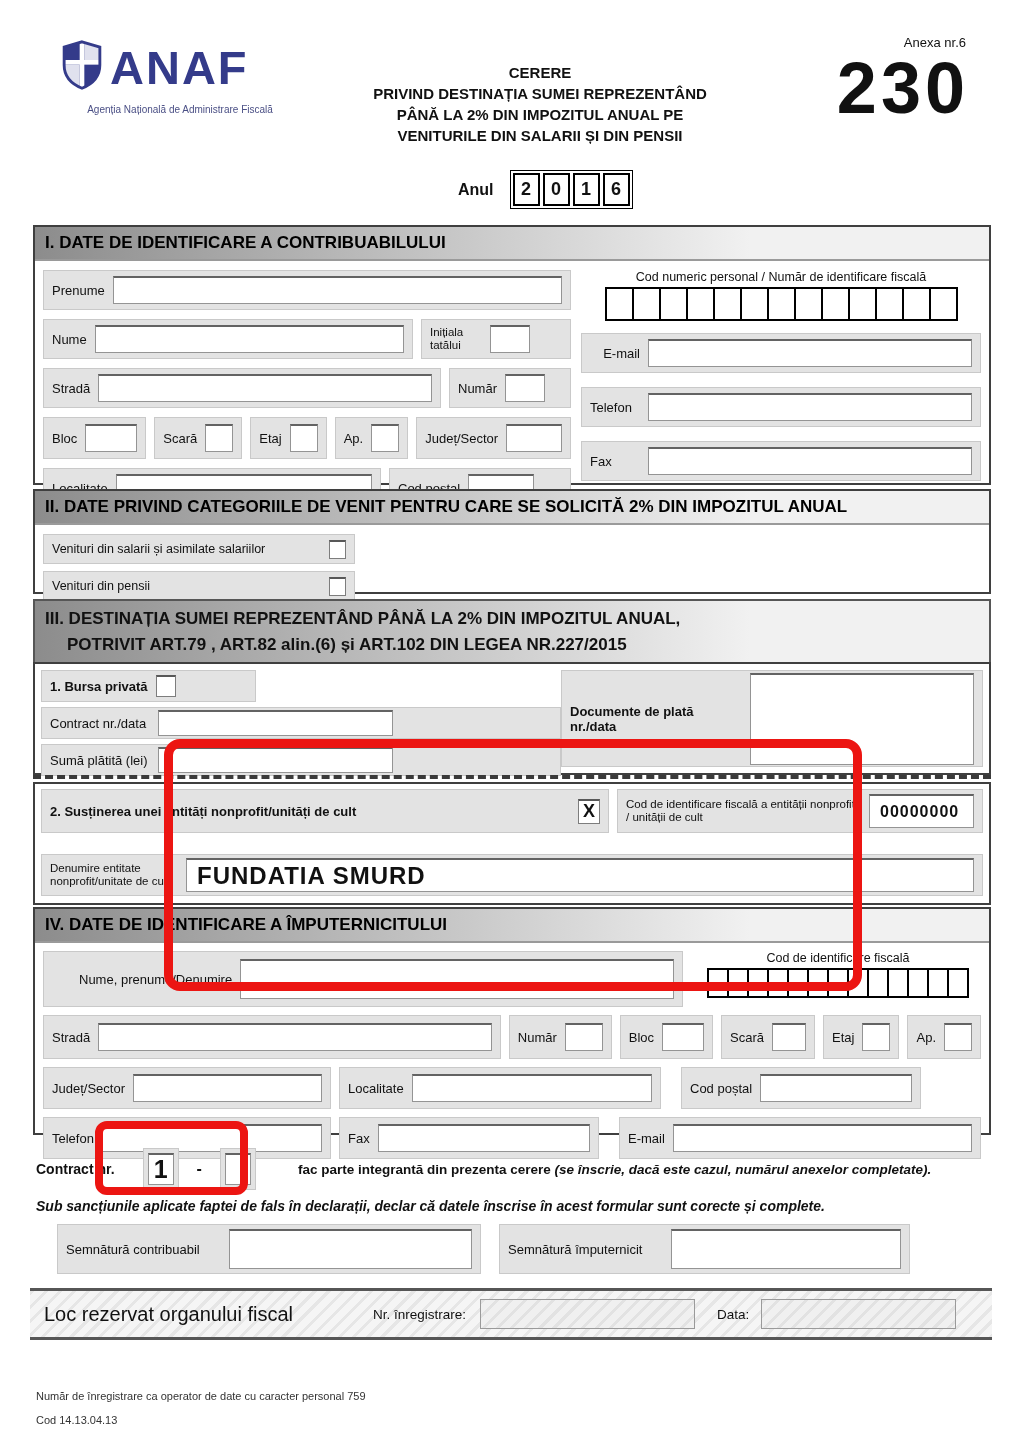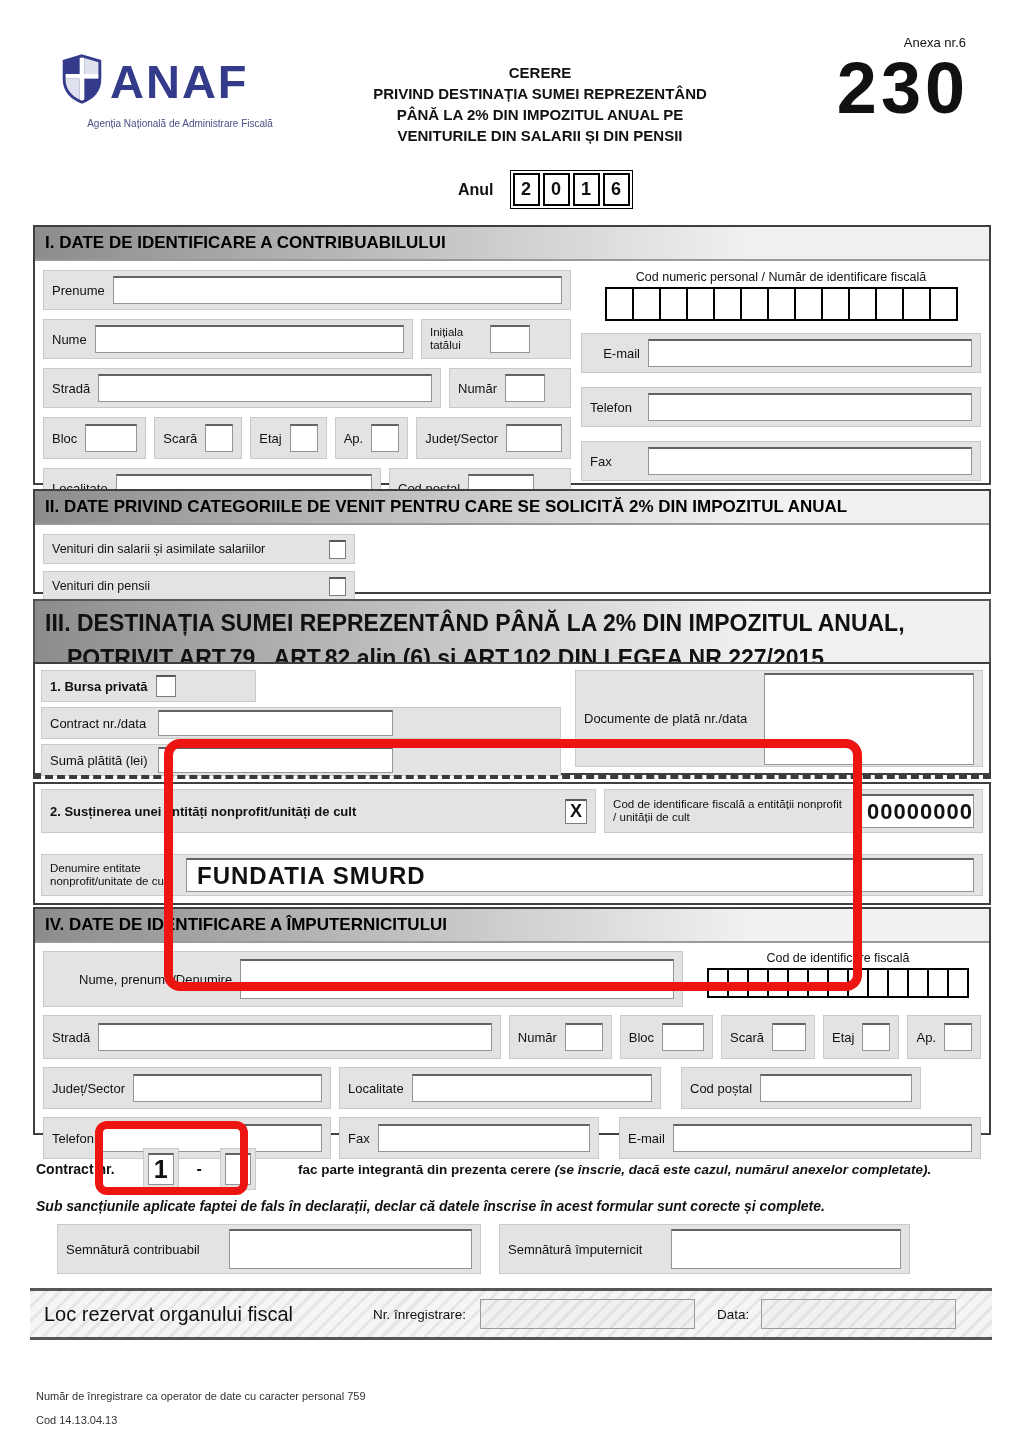--- a/index.html
+++ b/index.html
@@ -1,73 +1,73 @@
 <!DOCTYPE html>
 <html><head>
 <meta charset="utf-8">
 <style>
   * { margin:0; padding:0; box-sizing:border-box; }
   body { background:#fff; font-family:"Liberation Sans", sans-serif; color:#111; }
   .page { position:relative; width:1024px; height:1449px; background:#fff; overflow:hidden; }
 
   
-  .logo-block { position:absolute; left:60px; top:54px; width:240px; }
+  .logo-block { position:absolute; left:60px; top:40px; width:240px; }
   .logo-row { display:flex; align-items:center; gap:6px; }
   .logo-text { font-size:47px; font-weight:bold; color:#343b8a; letter-spacing:2px; line-height:1; }
   .logo-sub { font-size:10px; color:#4a4f85; margin-top:10px; text-align:center; }
   .title-block { position:absolute; left:320px; top:62px; width:440px; text-align:center;
                  font-weight:bold; font-size:15px; line-height:1.4; }
   .anexa { position:absolute; right:58px; top:35px; font-size:13px; }
   .form-number { position:absolute; right:55px; top:52px; font-size:72px; font-weight:bold;
                  letter-spacing:4px; line-height:1; }
 
   
   .anul { position:absolute; left:458px; top:170px; display:flex; align-items:center; gap:16px; }
   .anul-label { font-weight:bold; font-size:16px; }
   .digit-boxes { display:flex; gap:3px; border:1px solid #000; padding:2px; }
   .digit-box { width:27px; height:33px; border:2px solid #000; background:#fff;
                display:flex; align-items:center; justify-content:center; font-weight:bold; font-size:18px; }
 
   
   .sec { position:absolute; left:33px; width:958px; border:2px solid #3f3f3f; background:#fff; }
   .hdr { background:linear-gradient(to right,#8c8c8c,#f1f1f1 75%); border-bottom:2px solid #9a9a9a;
          font-weight:bold; font-size:17px; padding:6px 10px; color:#000; }
-  .hdr2 { background:linear-gradient(to right,#8c8c8c,#f1f1f1 75%); font-weight:bold; font-size:23px;
+  .hdr2 { background:linear-gradient(to right,#8c8c8c,#f1f1f1 75%); font-weight:bold; font-size:17px;
           padding:5px 10px; line-height:1.5; border:2px solid #565656; }
   .panel { background:#e3e3e3; border:1px solid #c9c9c9; display:flex; align-items:center;
            padding:4px 8px; gap:8px; }
   .lbl { font-size:13px; white-space:nowrap; }
   .lbl-sm { font-size:11.5px; line-height:1.15; }
   .inp { background:#fff; border:1px solid #949494; border-top:2px solid #636363; height:28px; }
   .grow { flex:1; }
   .chk { width:20px; height:22px; background:#fff; border:1px solid #7d7d7d; border-top:2px solid #585858; }
   .cells { display:flex; }
   .cell { width:29px; height:34px; border:2px solid #000; margin-left:-2px; background:#fff; }
   .cell:first-child { margin-left:0; }
-  .val { font-weight:bold; font-size:22px; letter-spacing:1px; display:flex; align-items:center; padding-left:10px; }
+  .val { font-weight:bold; font-size:16px; letter-spacing:1px; display:flex; align-items:center; padding-left:10px; }
 
   
   #sec1 { top:225px; height:260px; }
   #sec1 .body { display:flex; padding:9px 8px; gap:10px; }
   .col-l { width:528px; display:flex; flex-direction:column; gap:9px; }
   .col-r { flex:1; display:flex; flex-direction:column; }
   .frow { display:flex; gap:8px; }
   .cnp-label { text-align:center; font-size:12.5px; margin-bottom:3px; }
 
   
   #sec2 { top:489px; height:105px; }
   #sec2 .body { padding:9px 8px; }
   .chk-panel { width:312px; height:30px; justify-content:space-between; margin-bottom:7px; }
   .chk-panel .chk { width:17px; height:19px; }
 
   
   #sec3h { position:absolute; left:33px; top:599px; width:958px; }
   #sec3h .ind { padding-left:22px; }
   #sec3a { top:662px; height:113px; }
-  #sec3a .body { display:flex; padding:6px; gap:14px; height:100%; }
+  #sec3a .body { display:flex; padding:6px; gap:0; height:100%; }
   #sec3a .left { width:520px; display:flex; flex-direction:column; gap:5px; }
   #sec3b { top:782px; height:123px; }
   #sec3b .body { padding:5px 6px; display:flex; flex-direction:column; gap:21px; }
   .dashes { position:absolute; left:33px; top:775px; width:958px; border-top:4px dashed #3a3a3a; }
   .blbl { font-weight:bold; font-size:13px; white-space:nowrap; }
   .xbox { width:22px; height:25px; background:#fff; border:1px solid #7d7d7d; border-top:2px solid #585858;
           display:flex; align-items:center; justify-content:center; font-weight:bold; font-size:18px; }
 
   
   #sec4 { top:907px; height:228px; }
@@ -271,21 +271,21 @@
         </div>
         <div class="panel" style="height:32px;">
           <span class="lbl" style="width:100px;">Contract nr./data</span>
           <span class="inp" style="width:235px;height:26px;"></span>
         </div>
         <div class="panel" style="height:32px;">
           <span class="lbl" style="width:100px;">Sumă plătită (lei)</span>
           <span class="inp" style="width:235px;height:26px;"></span>
         </div>
       </div>
-      <div class="panel grow" style="align-items:center;">
+      <div class="panel grow" style="align-items:center;font-weight:bold;">
         <span class="lbl" style="width:172px;white-space:normal;">Documente de plată nr./data</span>
         <span class="inp grow" style="height:92px;"></span>
       </div>
     </div>
   </div>
 
   <div class="dashes"></div>
 
   <div class="sec" id="sec3b">
     <div class="body">

